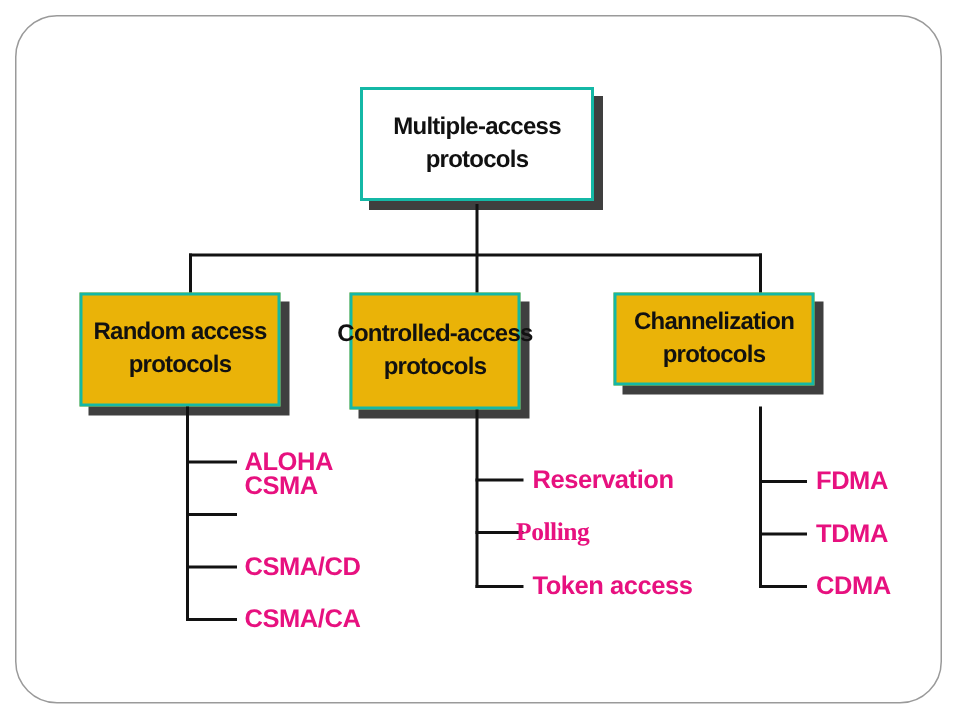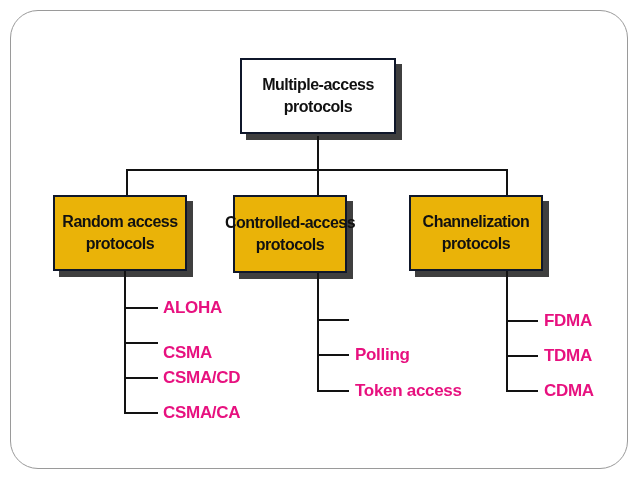--- a/index.html
+++ b/index.html
@@ -5,21 +5,21 @@
   html,body{margin:0;padding:0;background:#ffffff;}
   #canvas{
     position:relative;width:638px;height:478px;background:#ffffff;overflow:hidden;
     font-family:"Liberation Sans","DejaVu Sans",sans-serif;
   }
   .slide-frame{
     position:absolute;left:10px;top:10px;width:616px;height:457px;
     border:1.5px solid #9a9a9a;border-radius:28px;background:#ffffff;
   }
   .node{
-    position:absolute;border:2px solid #0f172a;box-shadow:6px 6px 0 0 #3f3f3f;
+    position:absolute;border:2px solid #14b8a6;box-shadow:6px 6px 0 0 #3f3f3f;
     display:flex;flex-direction:column;justify-content:center;align-items:center;
     box-sizing:border-box;
   }
   .node.root{background:#ffffff;}
   .node.branch{background:#eab308;}
   .node .bline{
     font-size:16px;font-weight:bold;color:#111111;line-height:22px;
     letter-spacing:-0.5px;white-space:nowrap;text-align:center;
   }
   .conn{position:absolute;background:#121212;}
@@ -45,41 +45,42 @@
   <div class="conn" style="left:506px;top:169px;width:2px;height:27px;"></div>
 
   <div class="node branch" style="left:53px;top:195px;width:134px;height:76px;">
     <div class="bline">Random access</div>
     <div class="bline">protocols</div>
   </div>
   <div class="node branch" style="left:233px;top:195px;width:114px;height:78px;">
     <div class="bline">Controlled-access</div>
     <div class="bline">protocols</div>
   </div>
-  <div class="node branch" style="left:409px;top:195px;width:134px;height:76px;">
+  <div class="node branch" style="left:409px;top:195px;width:134px;height:62px;">
     <div class="bline">Channelization</div>
     <div class="bline">protocols</div>
   </div>
 
   <div class="conn" style="left:124px;top:271px;width:2px;height:143px;"></div>
   <div class="conn" style="left:317px;top:273px;width:2px;height:119px;"></div>
   <div class="conn" style="left:506px;top:271px;width:2px;height:121px;"></div>
 
   <div class="conn" style="left:124px;top:307px;width:34px;height:2px;"></div>
   <div class="leaf-label" style="left:163px;top:296px;">ALOHA</div>
   <div class="conn" style="left:124px;top:342px;width:34px;height:2px;"></div>
-  <div class="leaf-label" style="left:163px;top:341px;">CSMA</div>
+  <div class="leaf-label" style="left:163px;top:312px;">CSMA</div>
   <div class="conn" style="left:124px;top:377px;width:34px;height:2px;"></div>
   <div class="leaf-label" style="left:163px;top:366px;">CSMA/CD</div>
   <div class="conn" style="left:124px;top:412px;width:34px;height:2px;"></div>
   <div class="leaf-label" style="left:163px;top:401px;">CSMA/CA</div>
 
   <div class="conn" style="left:317px;top:319px;width:32px;height:2px;"></div>
+  <div class="leaf-label" style="left:355px;top:308px;">Reservation</div>
   <div class="conn" style="left:317px;top:354px;width:32px;height:2px;"></div>
-  <div class="leaf-label" style="left:355px;top:343px;">Polling</div>
+  <div class="leaf-label" style="left:344px;top:343px;font-family:Liberation Serif, serif;">Polling</div>
   <div class="conn" style="left:317px;top:390px;width:32px;height:2px;"></div>
   <div class="leaf-label" style="left:355px;top:379px;">Token access</div>
 
   <div class="conn" style="left:506px;top:320px;width:32px;height:2px;"></div>
   <div class="leaf-label" style="left:544px;top:309px;">FDMA</div>
   <div class="conn" style="left:506px;top:355px;width:32px;height:2px;"></div>
   <div class="leaf-label" style="left:544px;top:344px;text-align:right;">TDMA</div>
   <div class="conn" style="left:506px;top:390px;width:32px;height:2px;"></div>
   <div class="leaf-label" style="left:544px;top:379px;">CDMA</div>
 </div>

